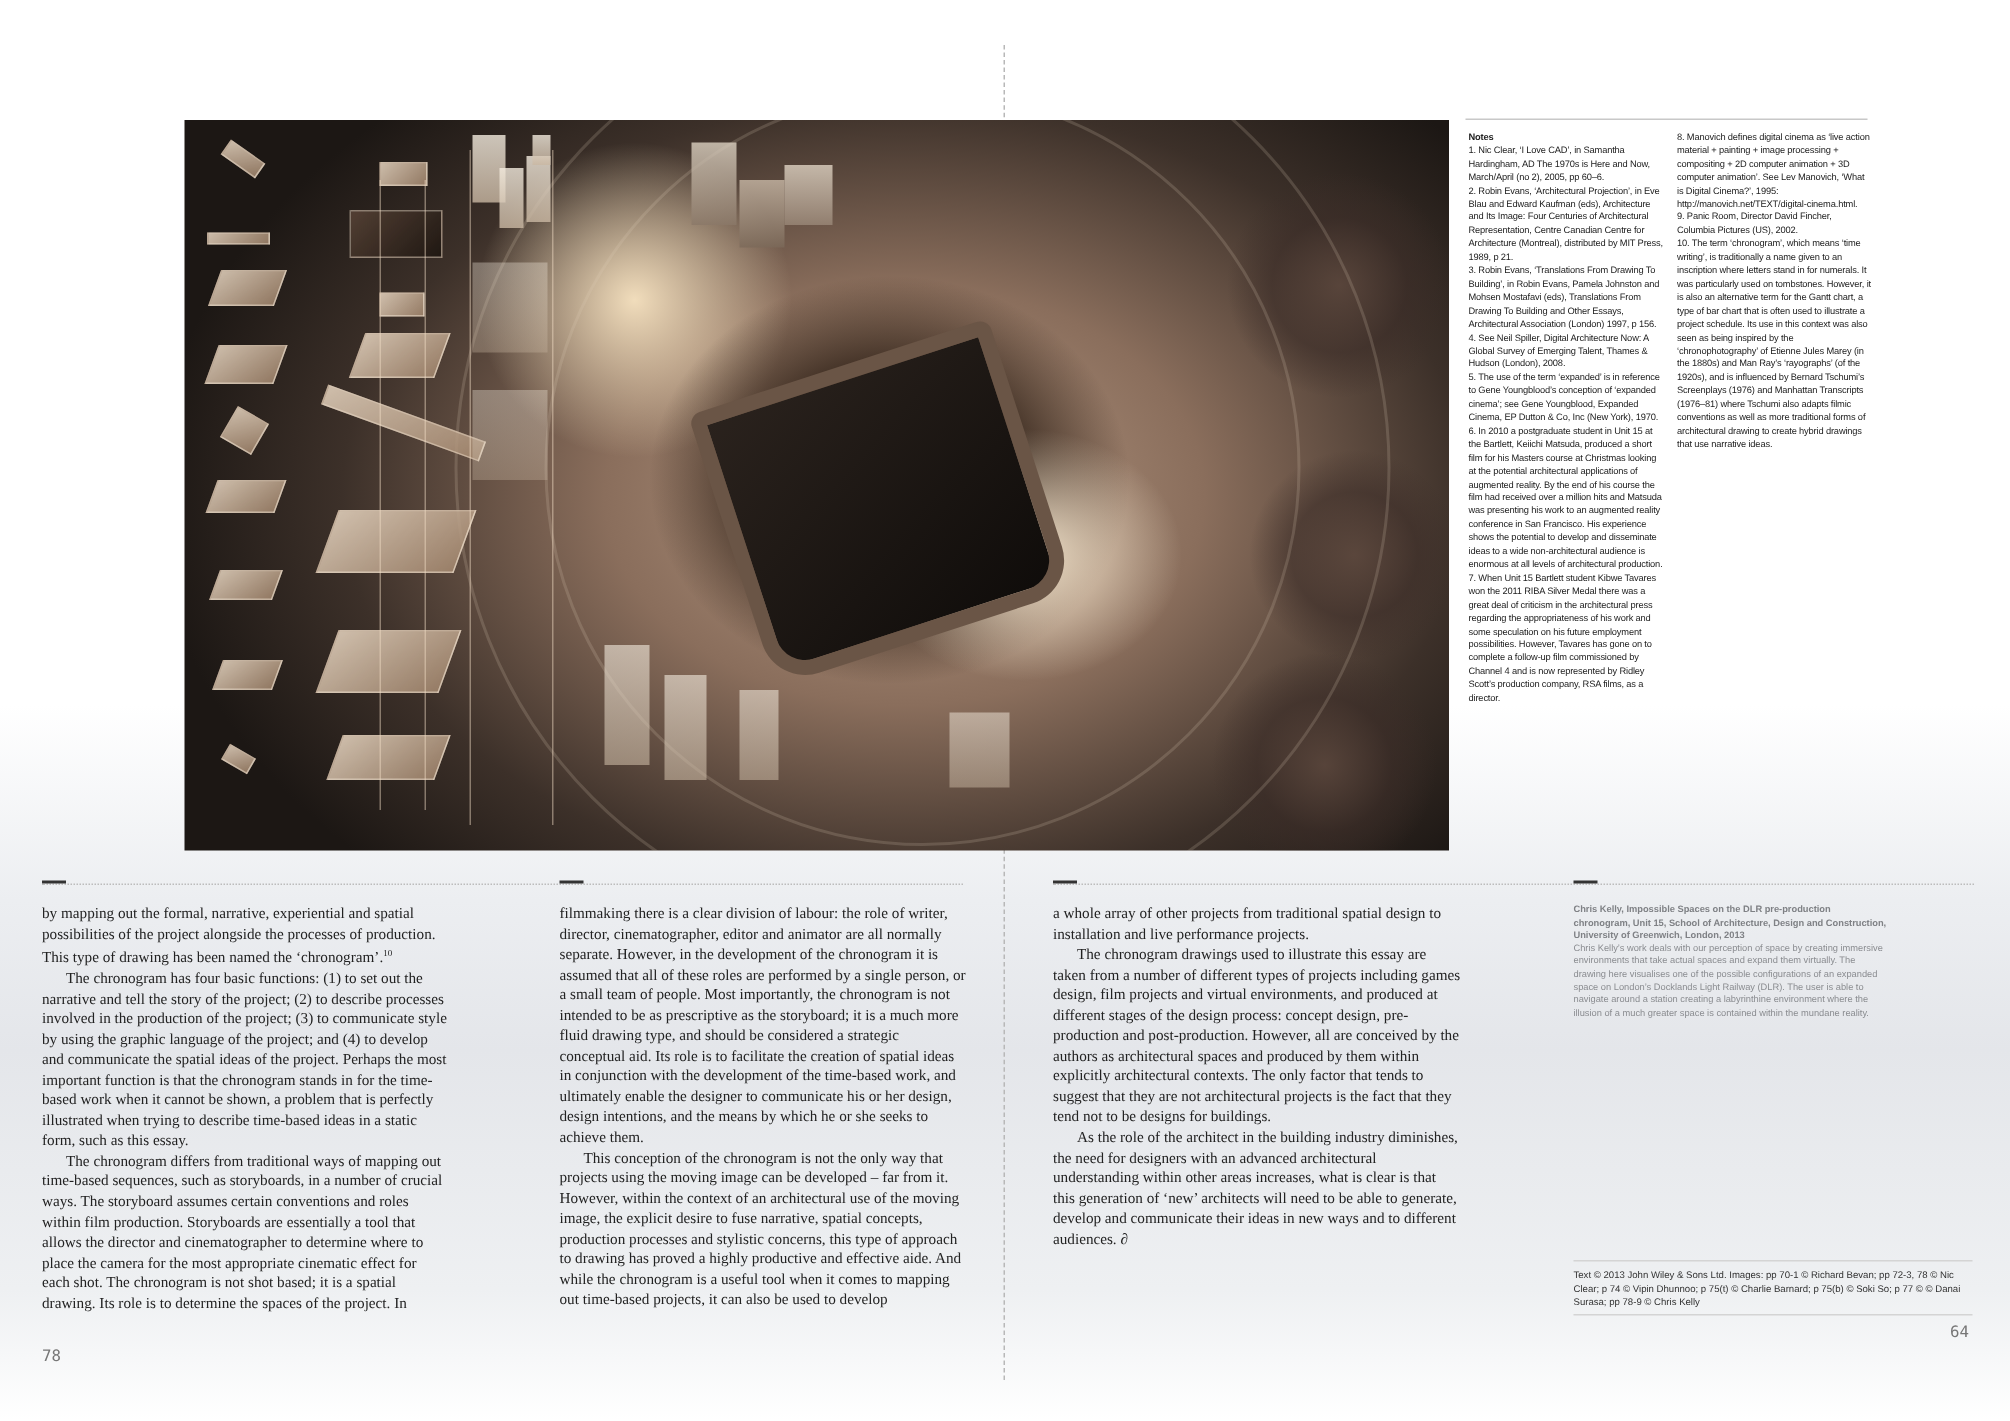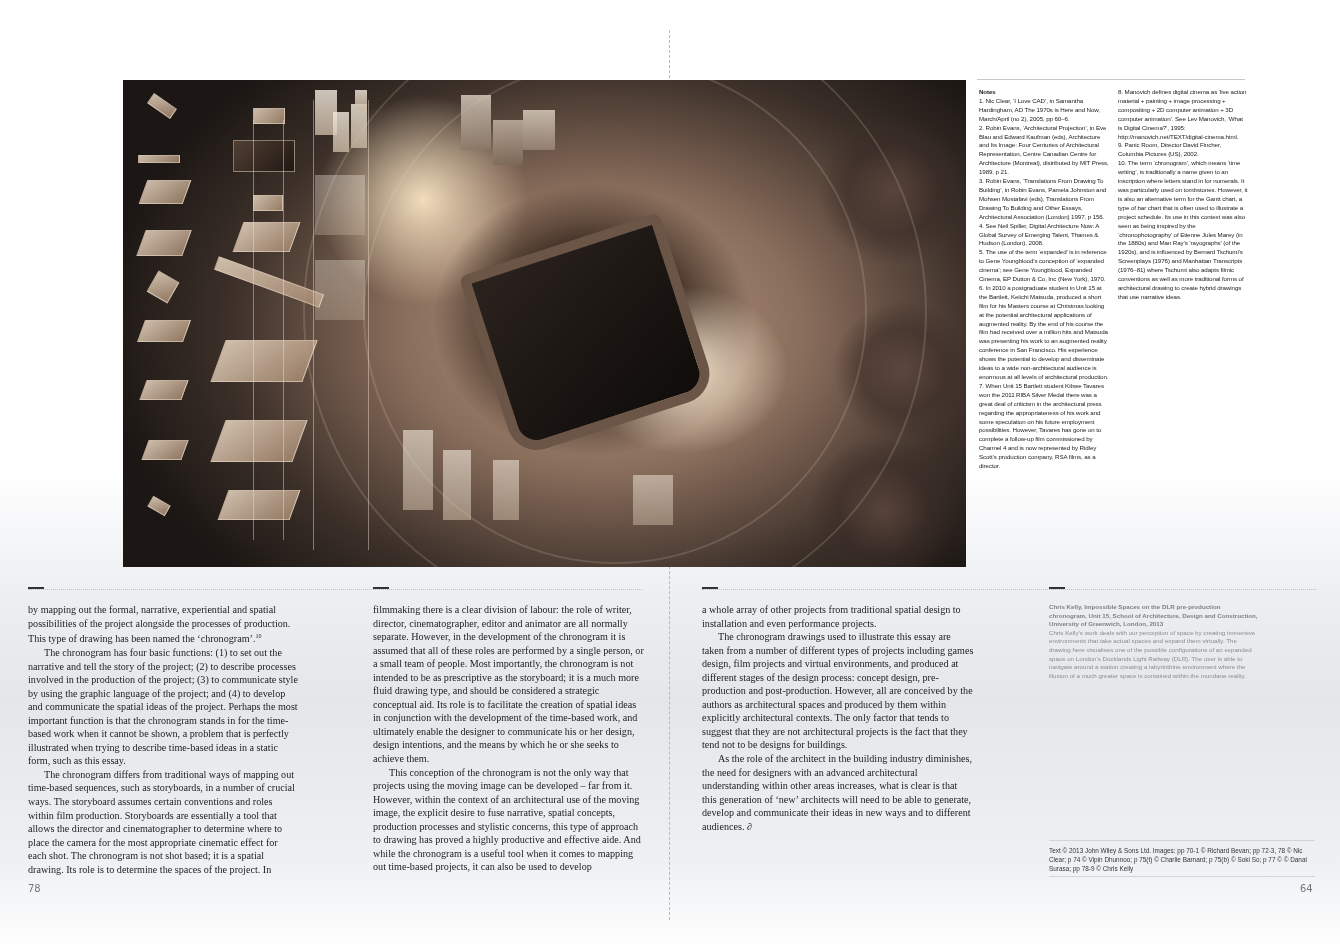--- a/index.html
+++ b/index.html
@@ -147,28 +147,28 @@
   <p class="indent">The chronogram has four basic functions: (1) to set out the narrative and tell the story of the project; (2) to describe processes involved in the production of the project; (3) to communicate style by using the graphic language of the project; and (4) to develop and communicate the spatial ideas of the project. Perhaps the most important function is that the chronogram stands in for the time-based work when it cannot be shown, a problem that is perfectly illustrated when trying to describe time-based ideas in a static form, such as this essay.</p>
   <p class="indent">The chronogram differs from traditional ways of mapping out time-based sequences, such as storyboards, in a number of crucial ways. The storyboard assumes certain conventions and roles within film production. Storyboards are essentially a tool that allows the director and cinematographer to determine where to place the camera for the most appropriate cinematic effect for each shot. The chronogram is not shot based; it is a spatial drawing. Its role is to determine the spaces of the project. In</p>
 </div>
 
 <div class="col" style="left:373px;width:272px;">
   <p>filmmaking there is a clear division of labour: the role of writer, director, cinematographer, editor and animator are all normally separate. However, in the development of the chronogram it is assumed that all of these roles are performed by a single person, or a small team of people. Most importantly, the chronogram is not intended to be as prescriptive as the storyboard; it is a much more fluid drawing type, and should be considered a strategic conceptual aid. Its role is to facilitate the creation of spatial ideas in conjunction with the development of the time-based work, and ultimately enable the designer to communicate his or her design, design intentions, and the means by which he or she seeks to achieve them.</p>
   <p class="indent">This conception of the chronogram is not the only way that projects using the moving image can be developed – far from it. However, within the context of an architectural use of the moving image, the explicit desire to fuse narrative, spatial concepts, production processes and stylistic concerns, this type of approach to drawing has proved a highly productive and effective aide. And while the chronogram is a useful tool when it comes to mapping out time-based projects, it can also be used to develop</p>
 </div>
 
 <div class="col" style="left:702px;width:272px;">
-  <p>a whole array of other projects from traditional spatial design to installation and even performance projects.</p>
+  <p>a whole array of other projects from traditional spatial design to installation and live performance projects.</p>
   <p class="indent">The chronogram drawings used to illustrate this essay are taken from a number of different types of projects including games design, film projects and virtual environments, and produced at different stages of the design process: concept design, pre-production and post-production. However, all are conceived by the authors as architectural spaces and produced by them within explicitly architectural contexts. The only factor that tends to suggest that they are not architectural projects is the fact that they tend not to be designs for buildings.</p>
   <p class="indent"><span>As the role of the architect in the building industry diminishes, the need for designers with an advanced architectural understanding within other areas increases, what is clear is that this generation of ‘new’ architects will need to be able to generate, develop and communicate their ideas in new ways and to different audiences.</span> <span style="font-style:italic;font-weight:bold;">∂</span></p>
 </div>
 
 <div class="caption">
   <div class="cap-title">Chris Kelly, Impossible Spaces on the DLR pre-production chronogram, Unit 15, School of Architecture, Design and Construction, University of Greenwich, London, 2013</div>
   <div>Chris Kelly’s work deals with our perception of space by creating immersive environments that take actual spaces and expand them virtually. The drawing here visualises one of the possible configurations of an expanded space on London’s Docklands Light Railway (DLR). The user is able to navigate around a station creating a labyrinthine environment where the illusion of a much greater space is contained within the mundane reality.</div>
 </div>
 
 <div class="credits-rule-top"></div>
 <div class="credits">Text © 2013 John Wiley &amp; Sons Ltd. Images: pp 70-1 © Richard Bevan; pp 72-3, 78 © Nic Clear; p 74 © Vipin Dhunnoo; p 75(t) © Charlie Barnard; p 75(b) © Soki So; p 77 © © Danai Surasa; pp 78-9 © Chris Kelly</div>
 <div class="credits-rule-bot"></div>
 
-<div class="folio" style="left:28px;">78</div>
+<div class="folio" style="left:28px;margin-top:16px;">78</div>
 <div class="folio" style="left:1300px;">64</div>
 
 </body></html>

